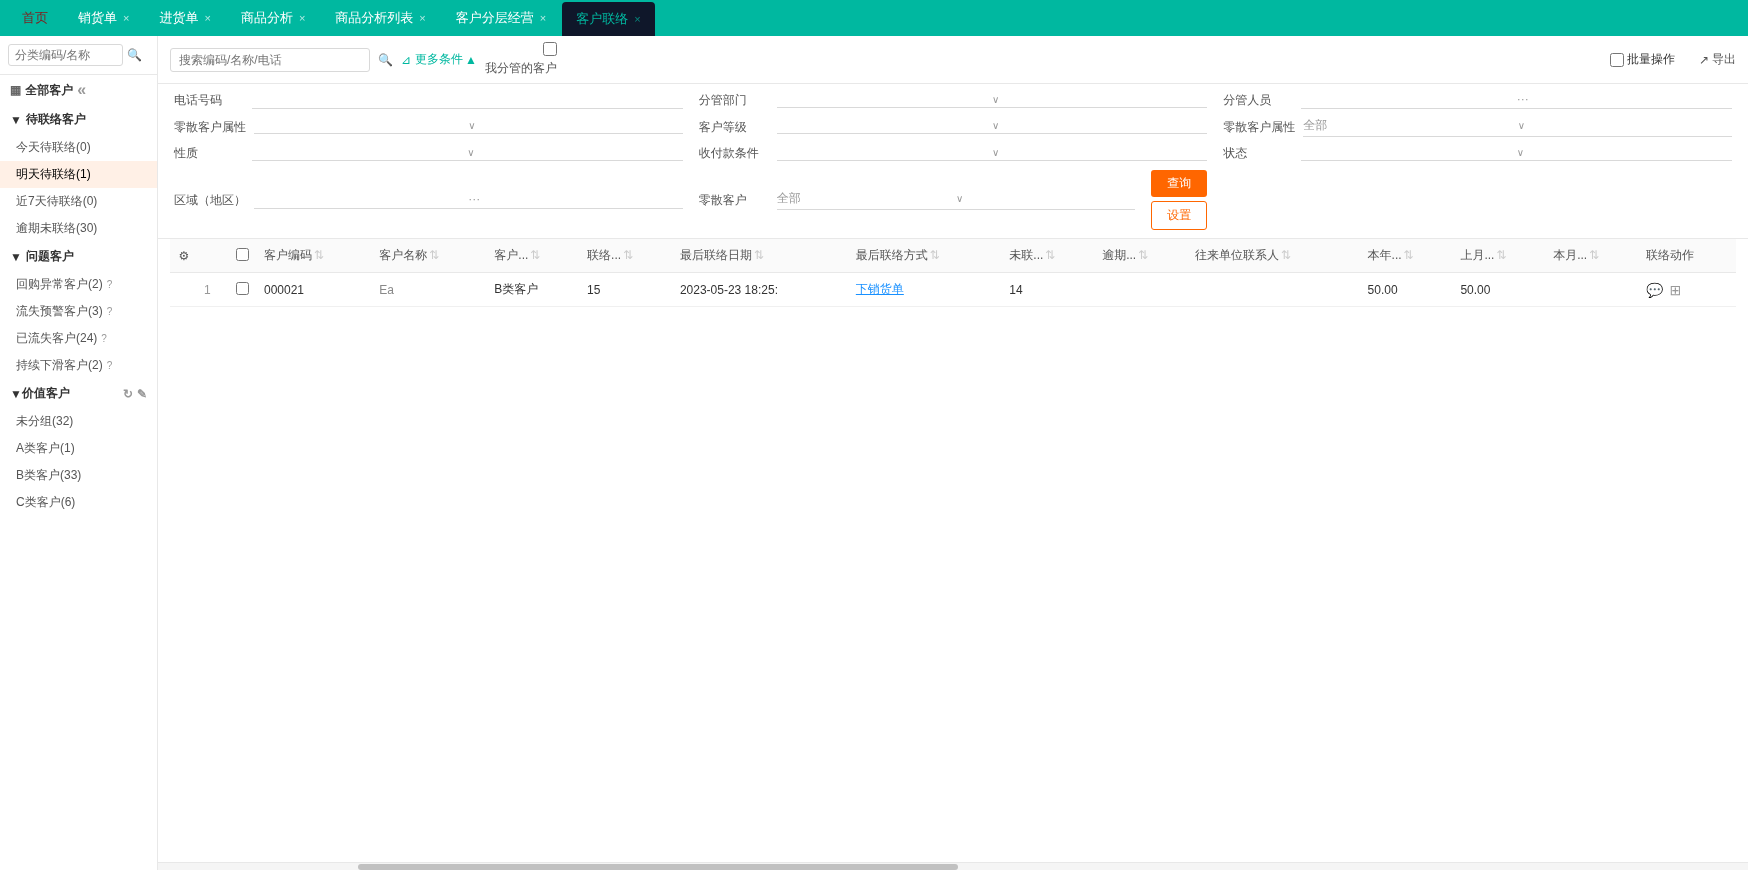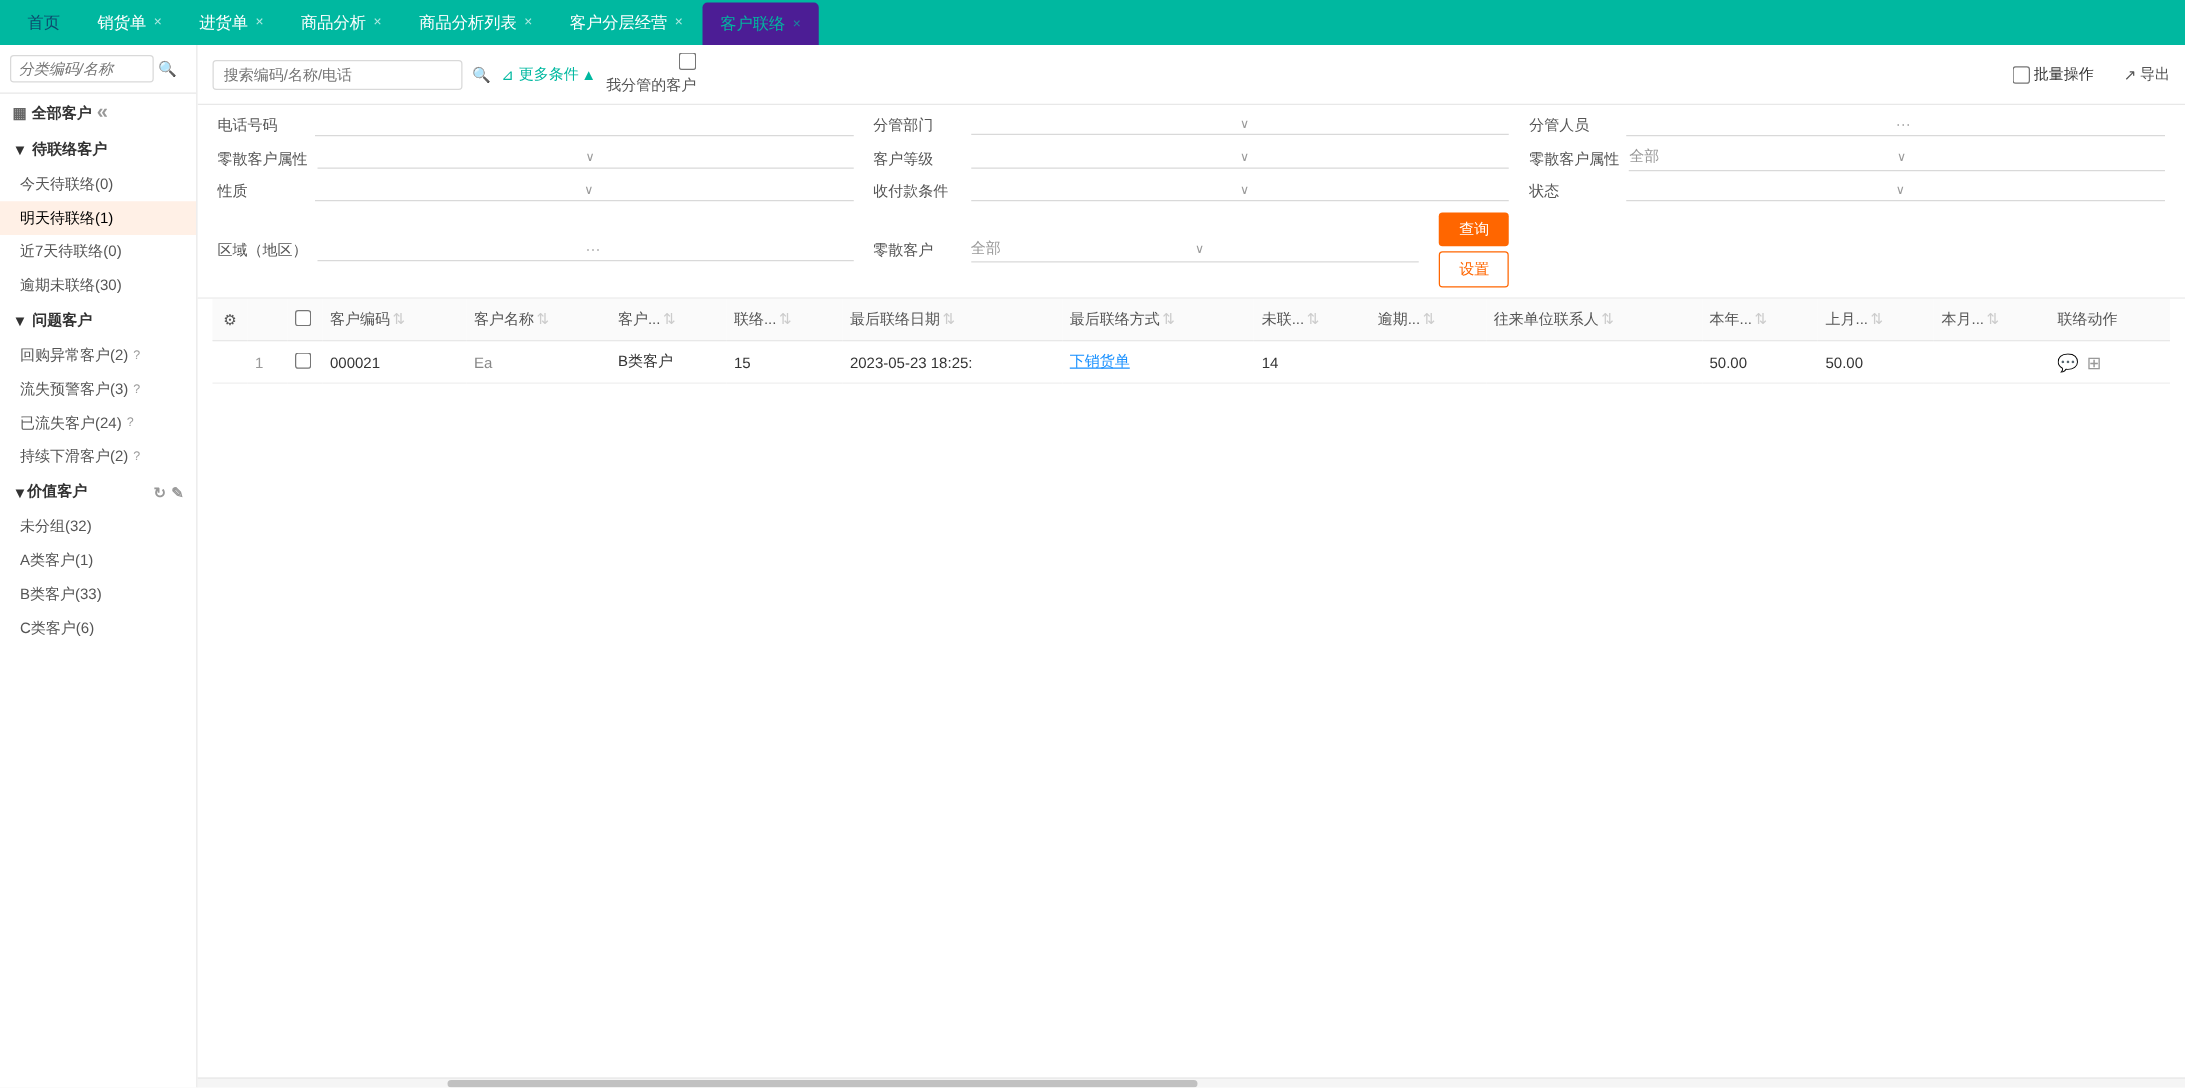--- a/index.html
+++ b/index.html
@@ -1,31 +1,31 @@
 <!DOCTYPE html>
 <html><head>
   <meta charset="utf-8">
   <style>
     * { margin: 0; padding: 0; box-sizing: border-box; }
     body { font-family: 'Microsoft YaHei', Arial, sans-serif; font-size: 12px; background: #f5f5f5; color: #333; width: 1748px; min-height: 870px; overflow-x: hidden; }
     
     
     .top-nav { background: #00b8a0; height: 36px; display: flex; align-items: center; padding: 0 8px; gap: 2px; }
     .nav-item { color: #fff; padding: 0 14px; height: 48px; display: flex; align-items: center; font-size: 13px; cursor: pointer; white-space: nowrap; }
-    .nav-item.active { background: #4c1d95; color: #00b8a0; border-radius: 4px 4px 0 0; height: 34px; margin-top: 2px; }
+    .nav-item.active { background: #0f172a; color: #00b8a0; border-radius: 4px 4px 0 0; height: 34px; margin-top: 2px; }
     .nav-item .close-x { margin-left: 6px; font-size: 11px; opacity: 0.7; }
-    .nav-home { color: #0c4a6e; font-size: 13px; padding: 12px 14px; height: 20px; display: flex; align-items: center; }
+    .nav-home { color: #7f1d1d; font-size: 13px; padding: 12px 14px; height: 20px; display: flex; align-items: center; }
     
     
     .main-layout { display: flex; height: calc(870px - 36px); }
     
     
     .sidebar { width: 158px; background: #fff; border-right: 1px solid #e8e8e8; overflow-y: auto; flex-shrink: 0; }
     .sidebar-search { padding: 8px; display: flex; align-items: center; border-bottom: 1px solid #e8e8e8; }
-    .sidebar-search input { border: 1px solid #d9d9d9; border-radius: 3px; padding: 3px 6px; font-size: 12px; width: 115px; outline: none; font-style: italic; }
+    .sidebar-search input { border: 1px solid #d9d9d9; border-radius: 3px; padding: 3px 6px; font-size: 12px; width: 115px; outline: none; }
     .sidebar-search .search-icon { margin-left: 4px; color: #999; cursor: pointer; }
     
     .sidebar-group { padding: 0; }
     .sidebar-group-header { display: flex; align-items: center; padding: 6px 10px; font-weight: bold; font-size: 12px; color: #333; cursor: pointer; }
     .sidebar-group-header .grid-icon { margin-right: 4px; color: #666; }
     .sidebar-item { padding: 5px 10px 5px 16px; cursor: pointer; font-size: 12px; color: #555; display: flex; align-items: center; }
     .sidebar-item.highlighted { background: #fff0e6; color: #000000; }
     .sidebar-sub-header { padding: 6px 10px; font-size: 12px; color: #333; font-weight: bold; display: flex; align-items: center; }
     .sidebar-sub-header .arrow { margin-right: 4px; }
     .sidebar-item .help-icon { margin-left: 4px; color: #999; font-size: 10px; }

